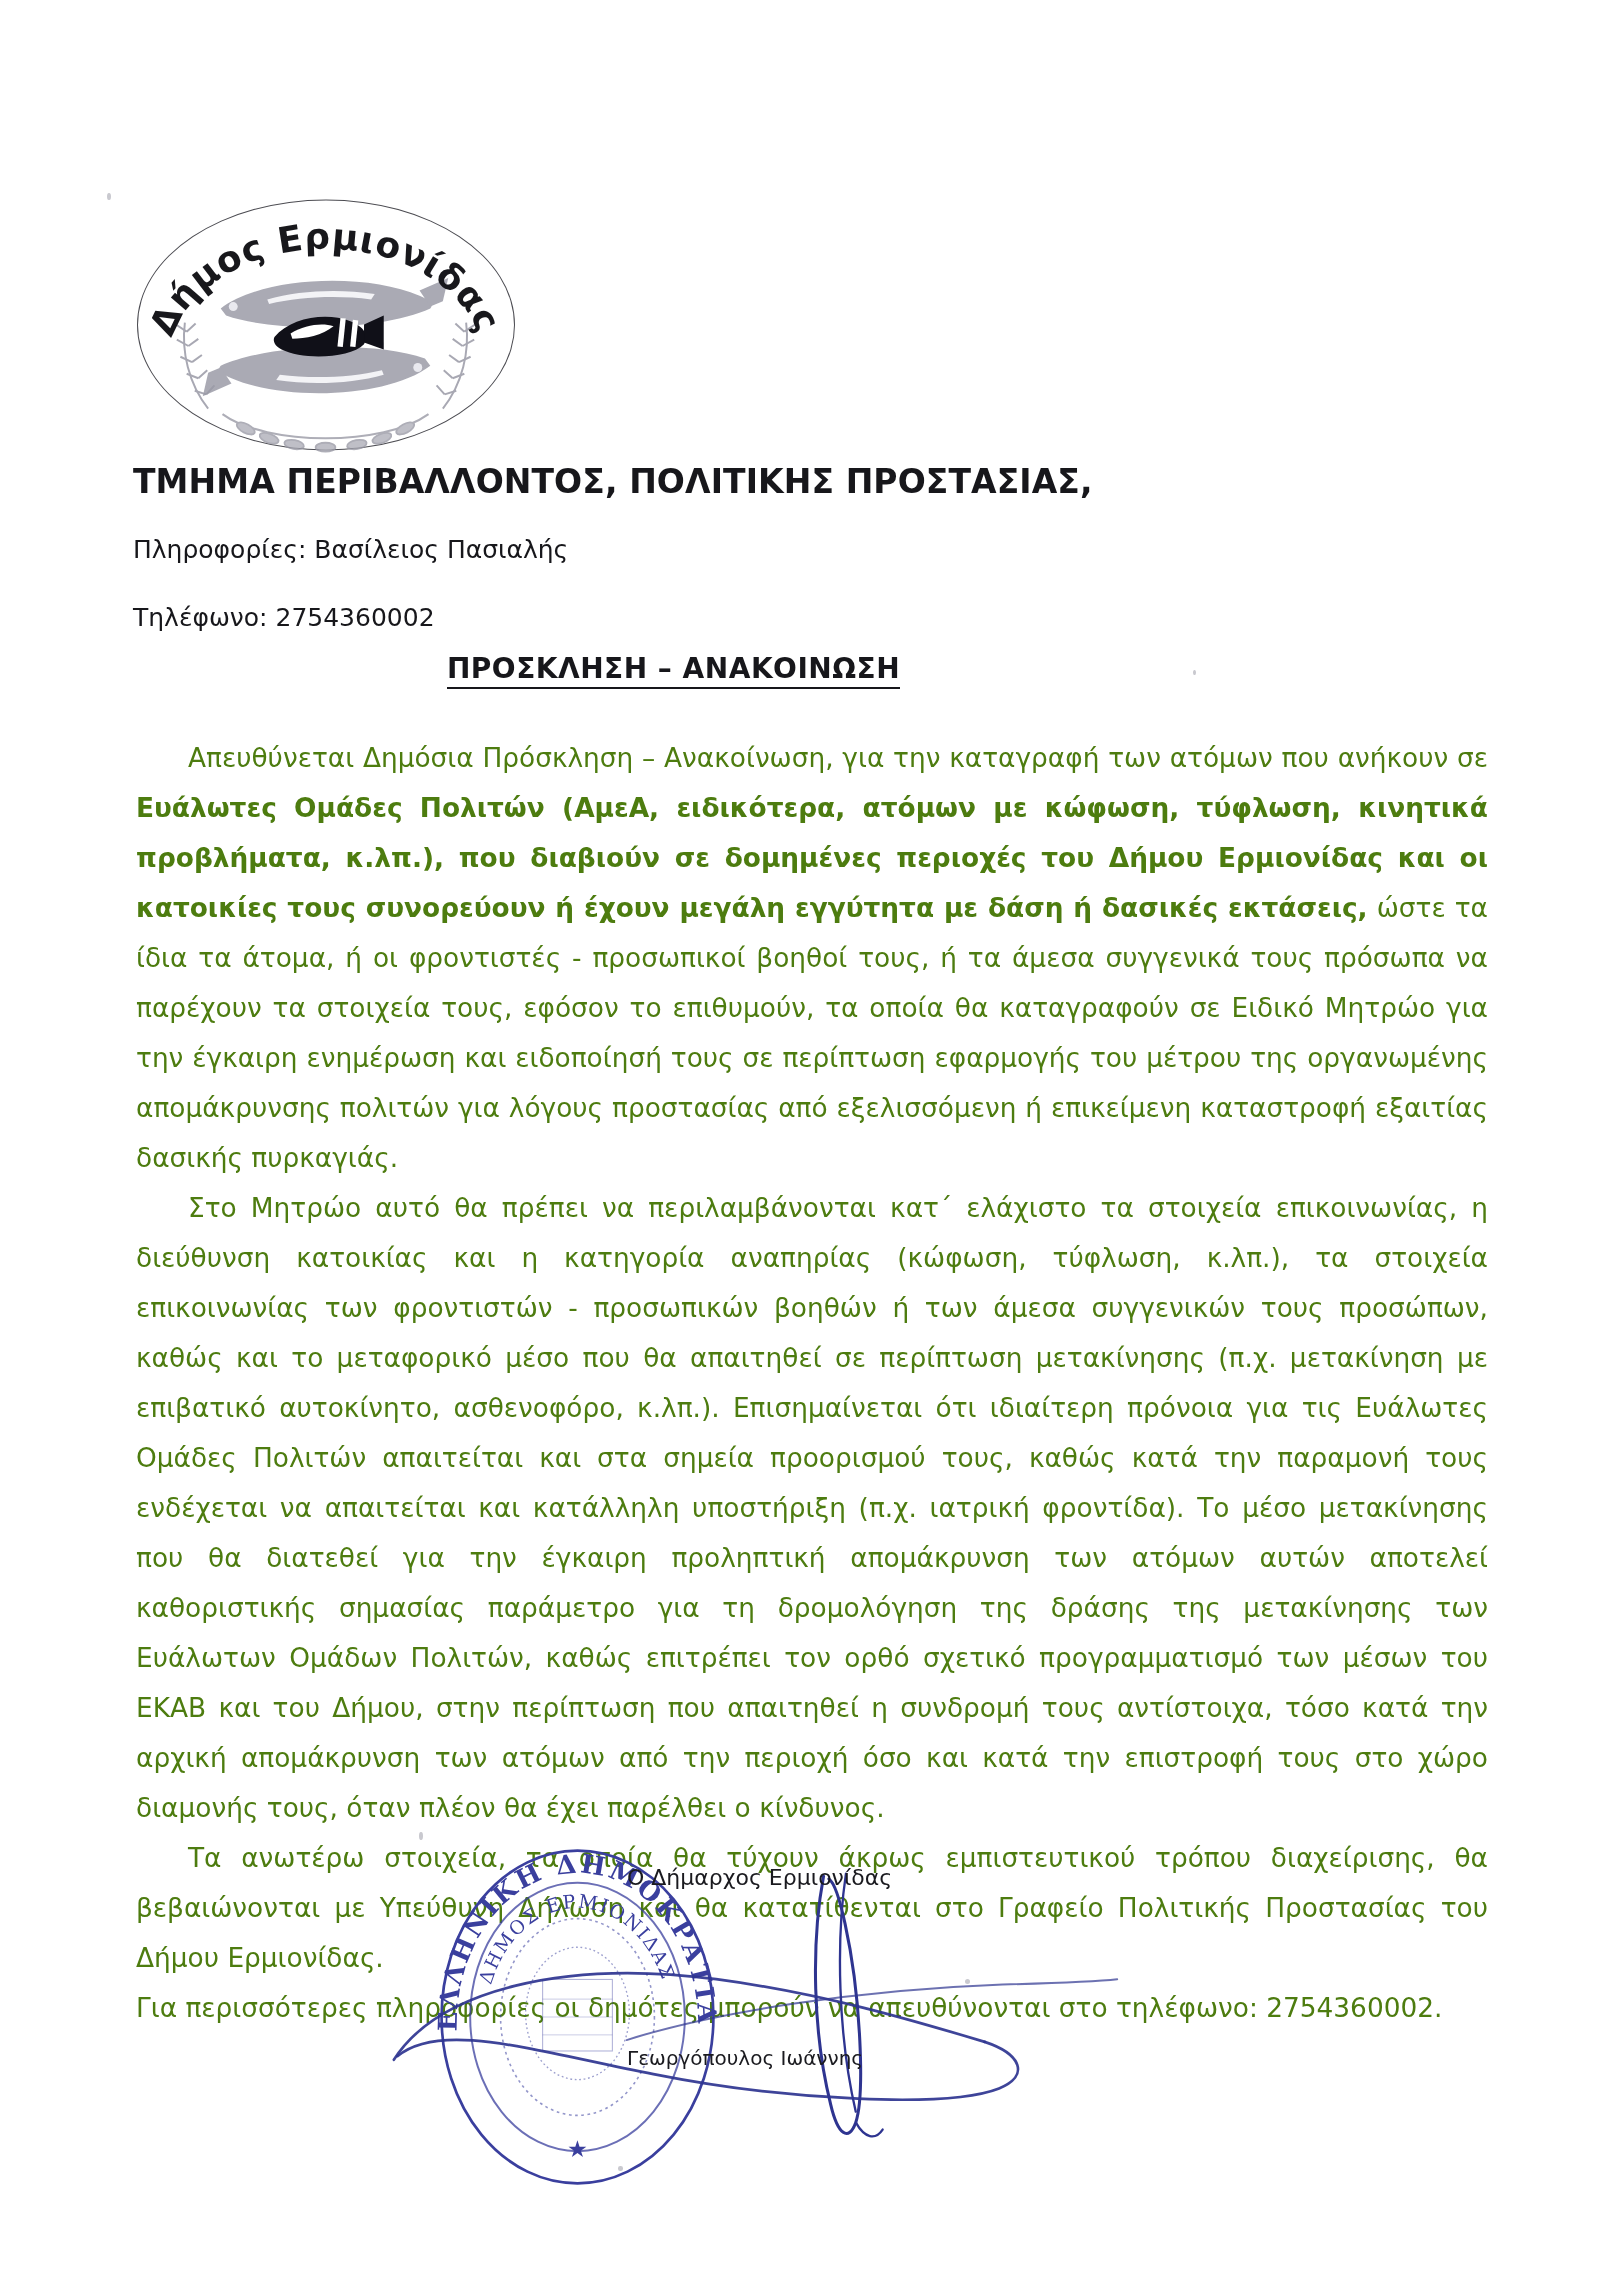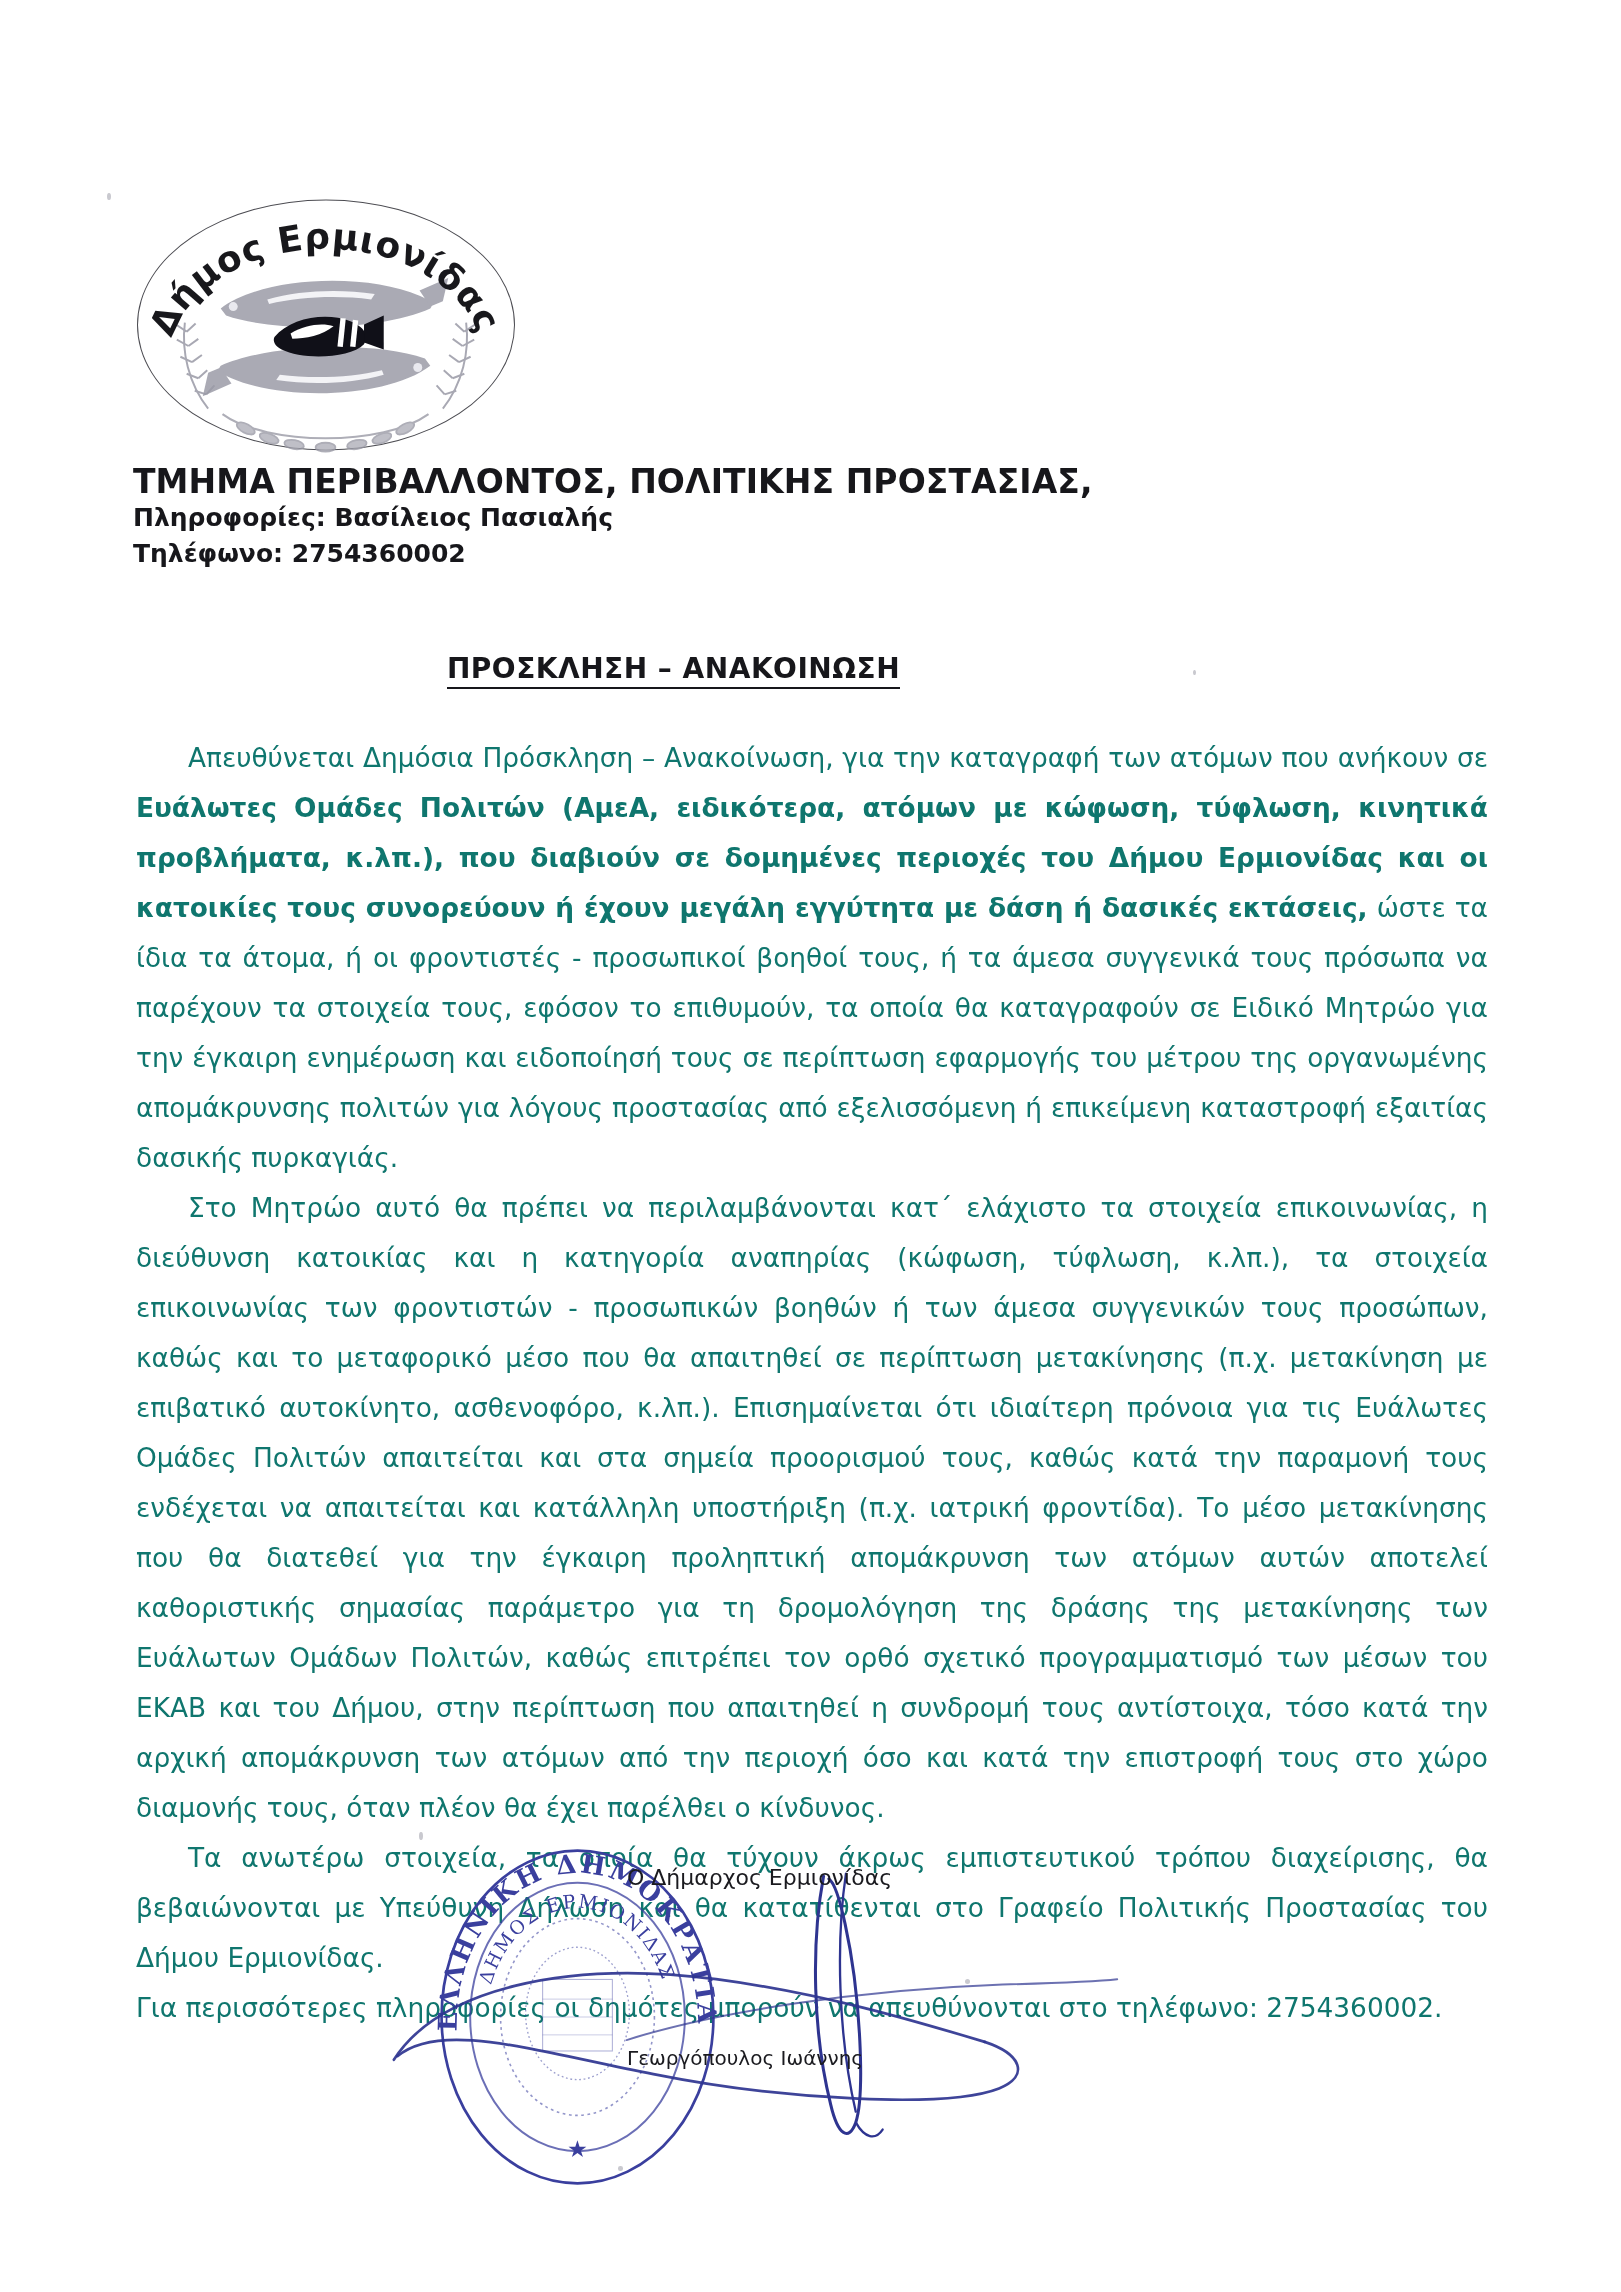--- a/index.html
+++ b/index.html
@@ -69,24 +69,25 @@
     width: 985px;
   }
   .dept .line-bold {
     font-weight: bold;
     font-size: 33px;
     line-height: 36px;
     letter-spacing: 0.1px;
     white-space: nowrap;
   }
   .dept .line-norm {
-    font-weight: bold;
+    font-weight: normal;
     font-size: 25px;
     line-height: 36px;
     white-space: nowrap;
+    margin-top: 32px;
   }
 
   
   .doc-title {
     position: absolute;
     left: 0;
     top: 652px;
     width: 1347px;
     text-align: center;
   }
@@ -101,21 +102,21 @@
   
   .body-text {
     position: absolute;
     left: 136px;
     top: 733px;
     width: 1352px;
     font-size: 26.4px;
     line-height: 50px;
     text-align: justify;
     text-justify: inter-word;
-    color: #0f766e;
+    color: #4d7c0f;
   }
   .body-text p {
     margin: 0;
     text-indent: 52px;
   }
   .body-text p.noindent {
     text-indent: 0;
   }
   .body-text b {
     font-weight: bold;

